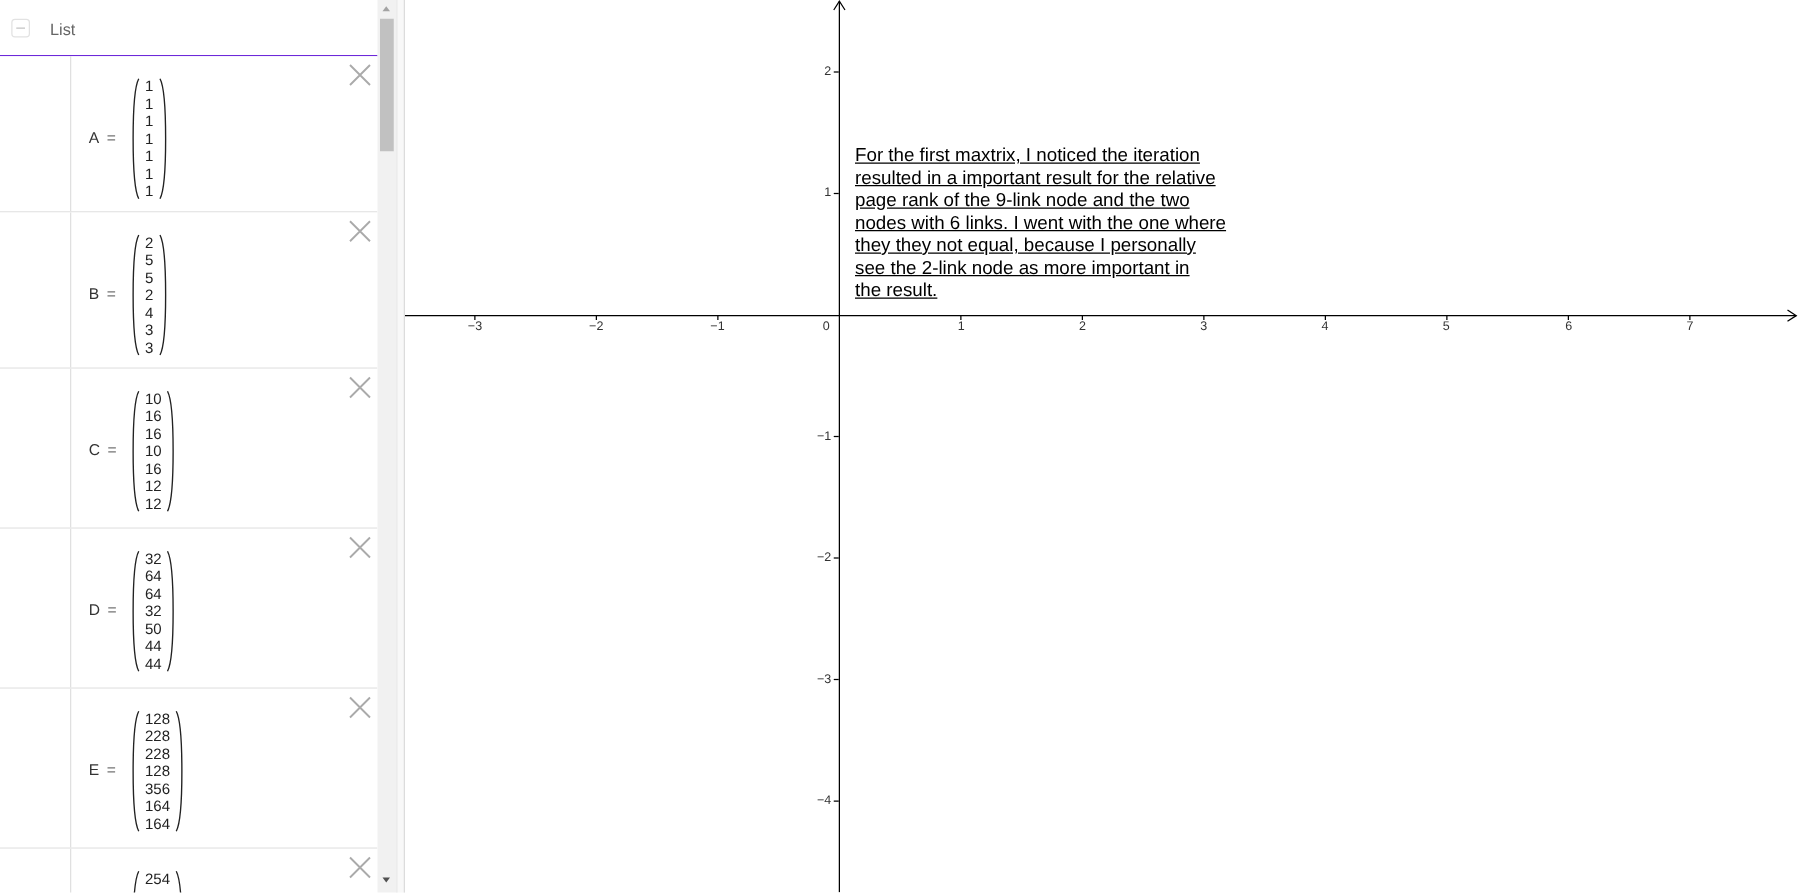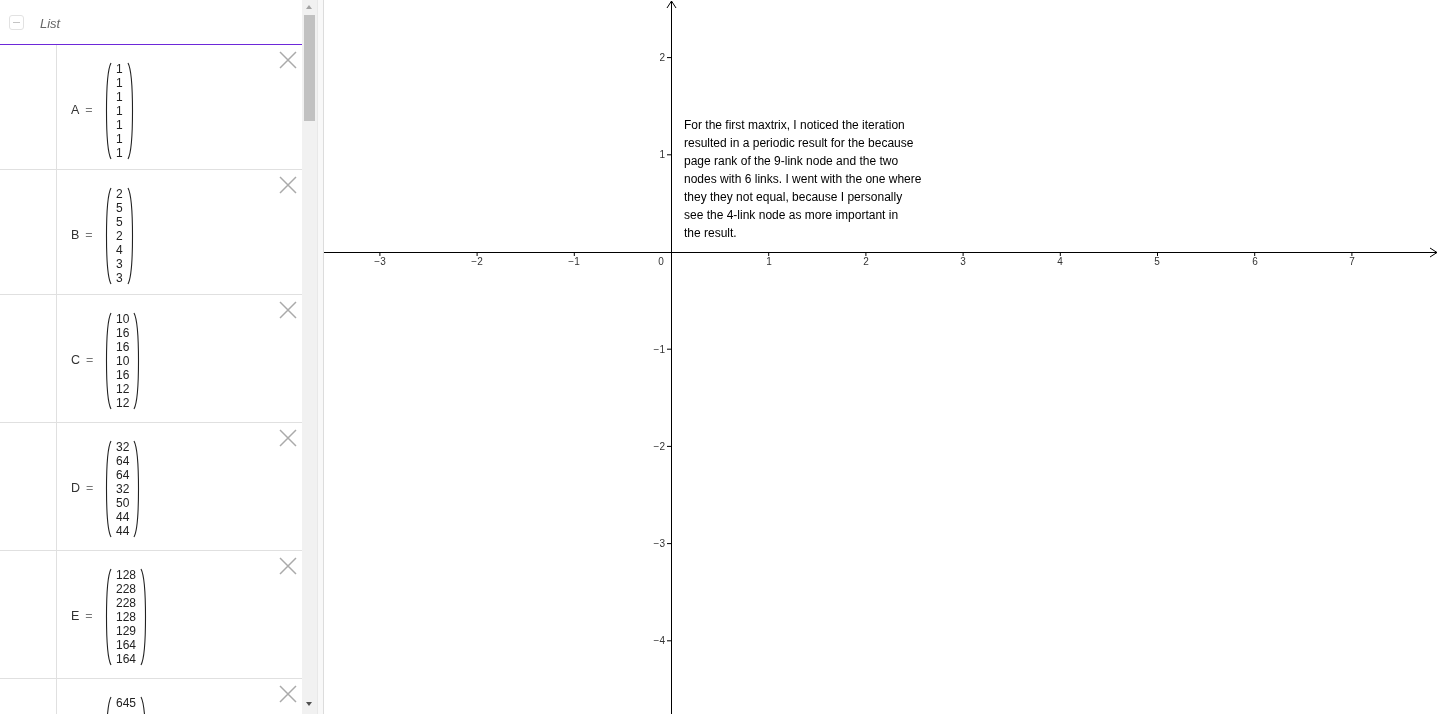--- a/index.html
+++ b/index.html
@@ -10,21 +10,20 @@
       color: #222;
     }
     
     #algebra {
       position: absolute; left: 0; top: 0; width: 302px; height: 714px;
       background: #fff; overflow: hidden;
     }
     .av-header {
       position: absolute; left: 0; top: 0; width: 350px; height: 44px;
       border-bottom: 1px solid #6d28d9;
-      font-style: italic;
     }
     .toggle-btn {
       position: absolute; left: 9px; top: 15px; width: 15px; height: 15px;
       border: 1px solid #e2e2e2; border-radius: 3px; box-sizing: border-box;
       background: #fff;
     }
     .toggle-btn::after {
       content: ""; position: absolute; left: 3px; top: 6px; width: 7px; height: 1px;
       background: #c4c4c4;
     }
@@ -82,21 +81,21 @@
       background: #fff; overflow: hidden;
     }
     #axes { position: absolute; left: 0; top: 0; }
     .xt, .yt, .o {
       position: absolute; font-size: 10px; color: #333; white-space: nowrap; line-height: 12px;
     }
     .xt { top: 256px; transform: translateX(-50%); }
     .yt { right: 0; text-align: right; }
     .ytwrap { position: absolute; left: 0; width: 341px; top: 0; height: 714px; }
     .note {
-      position: absolute; left: 360px; top: 116px; font-size: 12px; line-height: 18px; color: #000;
+      position: absolute; left: 360px; top: 116px; font-size: 15px; line-height: 18px; color: #000; text-decoration: underline;
     }
     .note div { white-space: nowrap; }
   </style>
 </head>
 <body>
 
 <div id="algebra">
   <div class="av-header">
     <div class="toggle-btn"></div>
     <span class="av-title">List</span>
@@ -207,41 +206,41 @@
     <div class="lbl"><span>E</span><span class="eq">=</span></div>
     <div class="matrix">
       <svg class="paren" viewBox="0 0 8 98">
           <path d="M7,1 C1,12 1,86 7,97" stroke="#222" stroke-width="1.1" fill="none"></path>
         </svg>
       <div class="vals">
         <span>128</span>
         <span>228</span>
         <span>228</span>
         <span>128</span>
-        <span>129</span>
+        <span>356</span>
         <span>164</span>
         <span>164</span>
       </div>
       <svg class="paren" viewBox="0 0 8 98">
           <path d="M1,1 C7,12 7,86 1,97" stroke="#222" stroke-width="1.1" fill="none"></path>
         </svg>
     </div>
     <svg class="close" viewBox="0 0 18 18">
         <path d="M1,1 L17,17 M17,1 L1,17" stroke="#aaa" stroke-width="1.5"></path>
       </svg>
   </div>
 
   <div class="row" style="top:679px;height:127px;border-bottom:none;">
     <div class="marker"></div>
     <div class="matrix">
       <svg class="paren" viewBox="0 0 8 98">
           <path d="M7,1 C1,12 1,86 7,97" stroke="#222" stroke-width="1.1" fill="none"></path>
         </svg>
       <div class="vals">
-        <span>645</span>
+        <span>254</span>
       </div>
       <svg class="paren" viewBox="0 0 8 98">
           <path d="M1,1 C7,12 7,86 1,97" stroke="#222" stroke-width="1.1" fill="none"></path>
         </svg>
     </div>
     <svg class="close" viewBox="0 0 18 18">
         <path d="M1,1 L17,17 M17,1 L1,17" stroke="#aaa" stroke-width="1.5"></path>
       </svg>
   </div>
 </div>
@@ -302,20 +301,20 @@
     <span class="yt" style="top:52px;">2</span>
     <span class="yt" style="top:149px;">1</span>
     <span class="yt" style="top:344px;">−1</span>
     <span class="yt" style="top:441px;">−2</span>
     <span class="yt" style="top:538px;">−3</span>
     <span class="yt" style="top:635px;">−4</span>
   </div>
 
   <div class="note">
     <div>For the first maxtrix, I noticed the iteration</div>
-    <div>resulted in a periodic result for the because</div>
+    <div>resulted in a important result for the relative</div>
     <div>page rank of the 9-link node and the two</div>
     <div>nodes with 6 links. I went with the one where</div>
     <div>they they not equal, because I personally</div>
-    <div>see the 4-link node as more important in</div>
+    <div>see the 2-link node as more important in</div>
     <div>the result.</div>
   </div>
 </div>
 
 </body></html>

